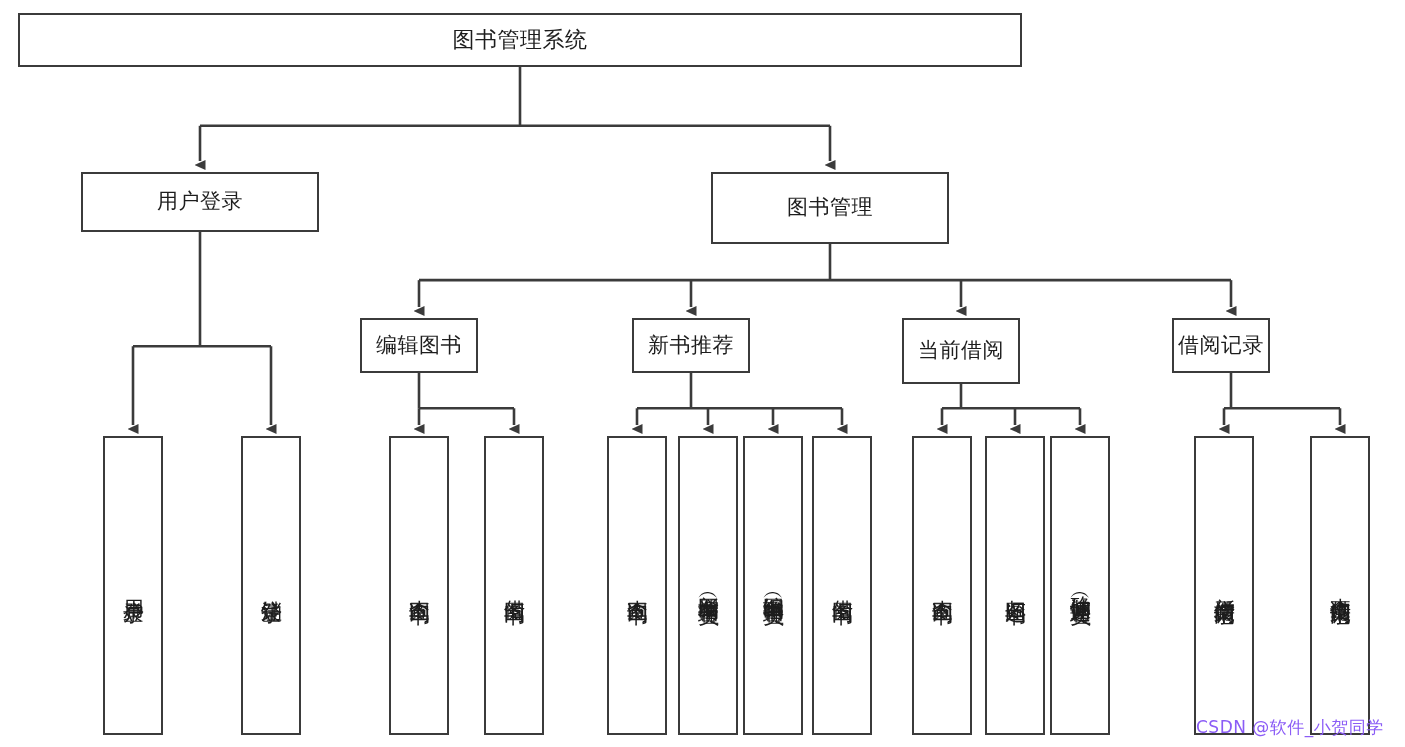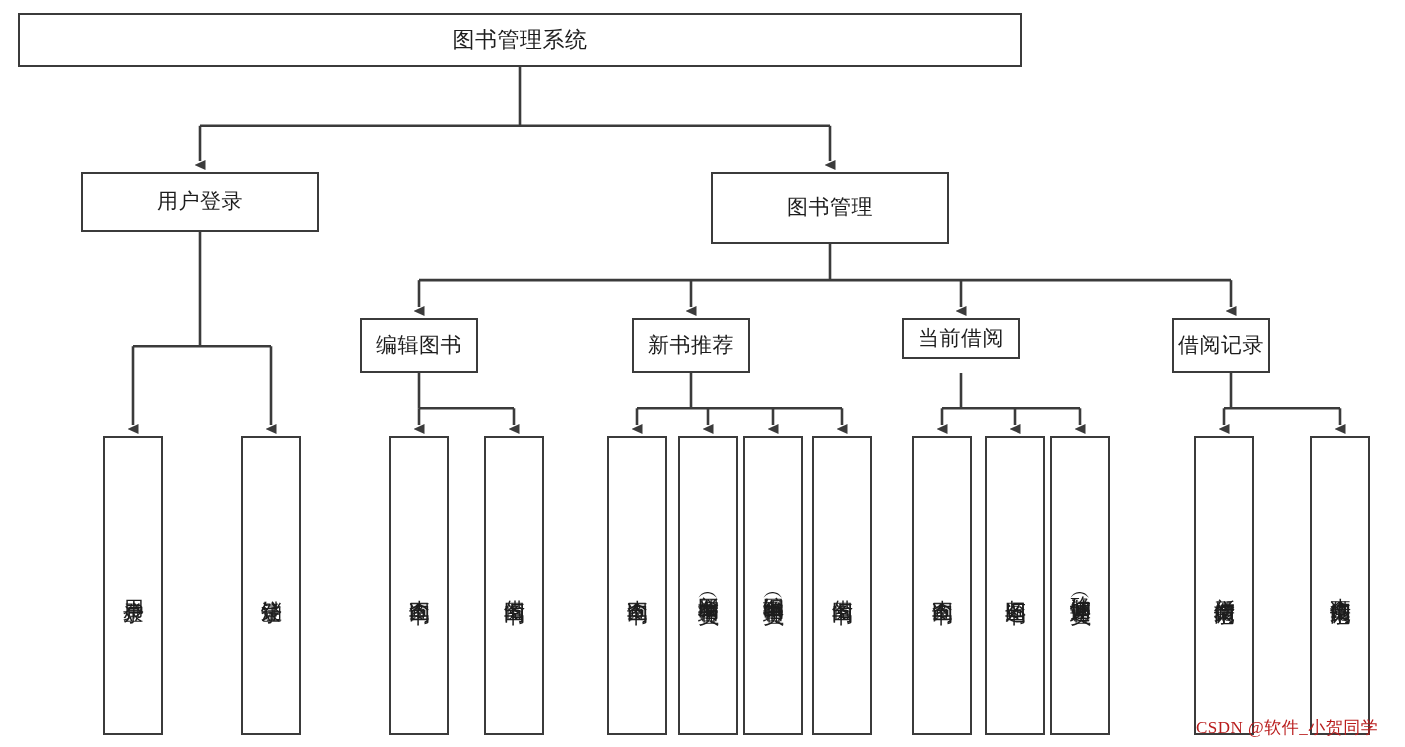--- a/index.html
+++ b/index.html
@@ -10,21 +10,20 @@
   body {
     font-family: "DejaVu Sans", "Liberation Sans", sans-serif;
     color: #1a1a1a;
   }
   #canvas {
     position: relative;
     width: 1405px;
     height: 747px;
     background: #ffffff;
     overflow: hidden;
-    font-family: Liberation Serif, serif;
   }
   #edges {
     position: absolute;
     left: 0;
     top: 0;
     width: 1405px;
     height: 747px;
   }
   .node {
     position: absolute;
@@ -119,21 +118,21 @@
       </div>
       <div class="node" style="left: 711px; top: 172px; width: 238px; height: 72px;">
         <span class="label">图书管理</span>
       </div>
       <div class="node" style="left: 360px; top: 318px; width: 118px; height: 55px;">
         <span class="label">编辑图书</span>
       </div>
       <div class="node" style="left: 632px; top: 318px; width: 118px; height: 55px;">
         <span class="label">新书推荐</span>
       </div>
-      <div class="node" style="left: 902px; top: 318px; width: 118px; height: 41px;">
+      <div class="node" style="left: 902px; top: 318px; width: 118px; height: 66px;">
         <span class="label">当前借阅</span>
       </div>
       <div class="node" style="left: 1172px; top: 318px; width: 98px; height: 55px;">
         <span class="label">借阅记录</span>
       </div>
       <div class="node vertical" style="left: 103px; top: 436px; width: 60px; height: 299px;">
         <span class="label">用户登录</span>
       </div>
       <div class="node vertical" style="left: 241px; top: 436px; width: 60px; height: 299px;">
         <span class="label">注销登录</span>
@@ -166,14 +165,14 @@
         <span class="label">确认归还（管理员）</span>
       </div>
       <div class="node vertical" style="left: 1194px; top: 436px; width: 60px; height: 299px;">
         <span class="label">新增借阅记录</span>
       </div>
       <div class="node vertical" style="left: 1310px; top: 436px; width: 60px; height: 299px;">
         <span class="label">查询借阅记录</span>
       </div>
     </div>
 
-  <div class="watermark" style="left: 1196px; top: 716px; color: #b91c1c;">CSDN @软件_小贺同学</div>
+  <div class="watermark" style="left: 1196px; top: 716px; color: #8b5cf6;">CSDN @软件_小贺同学</div>
 </div>
 
 </body></html>

